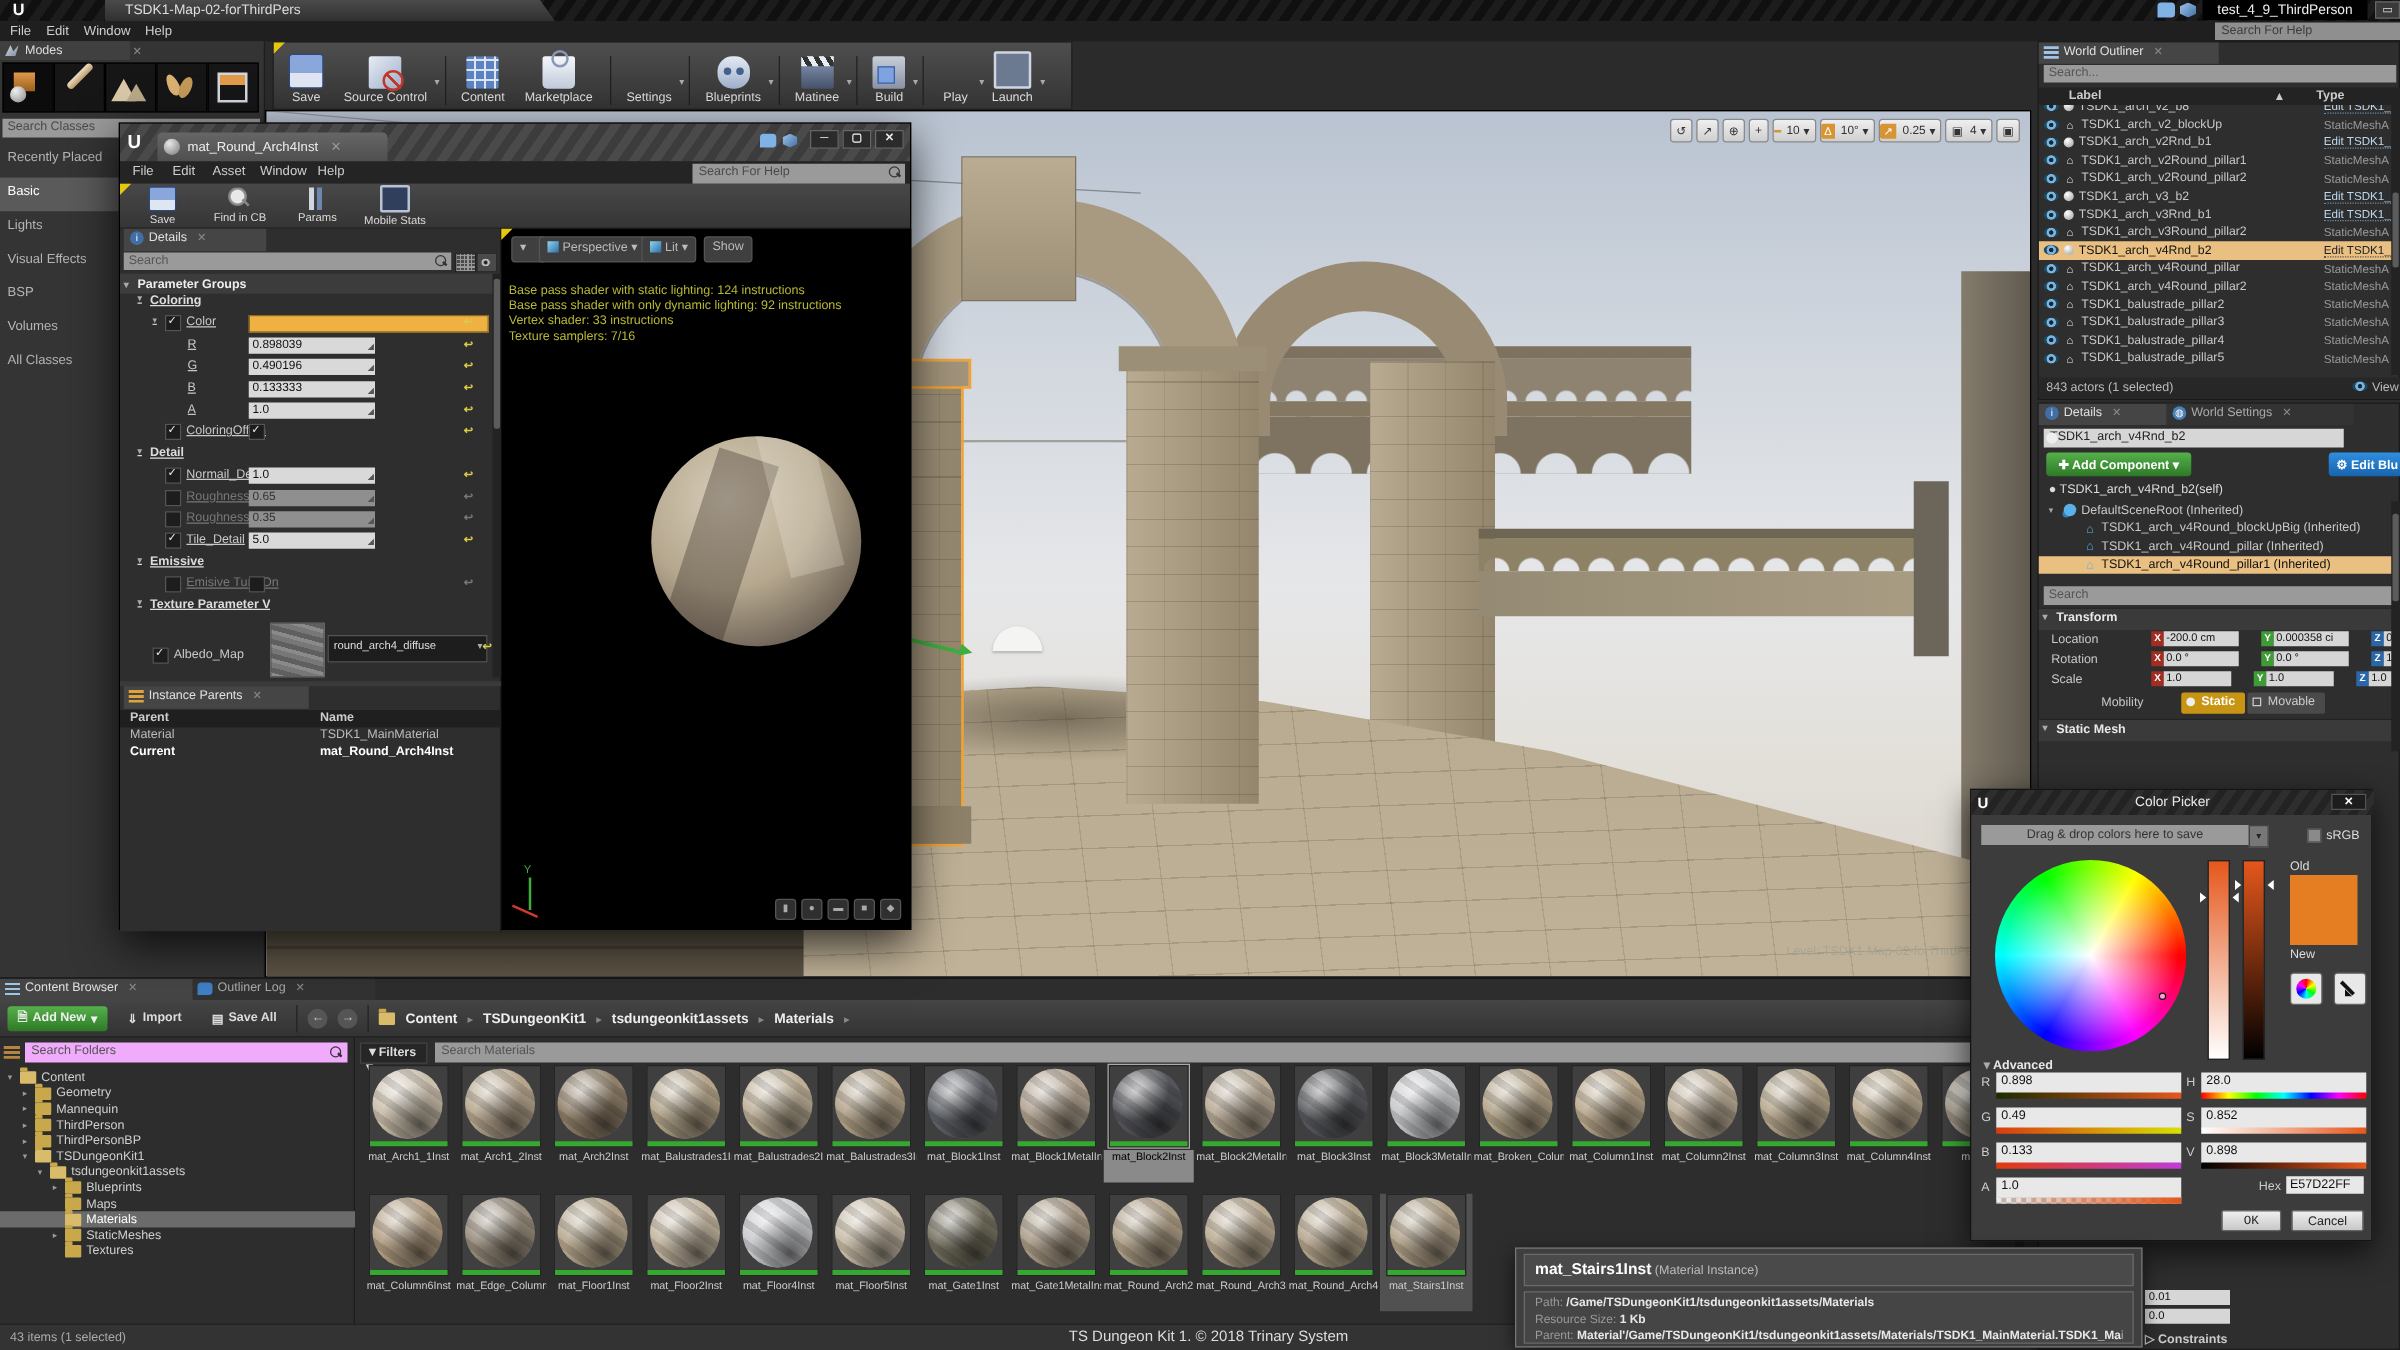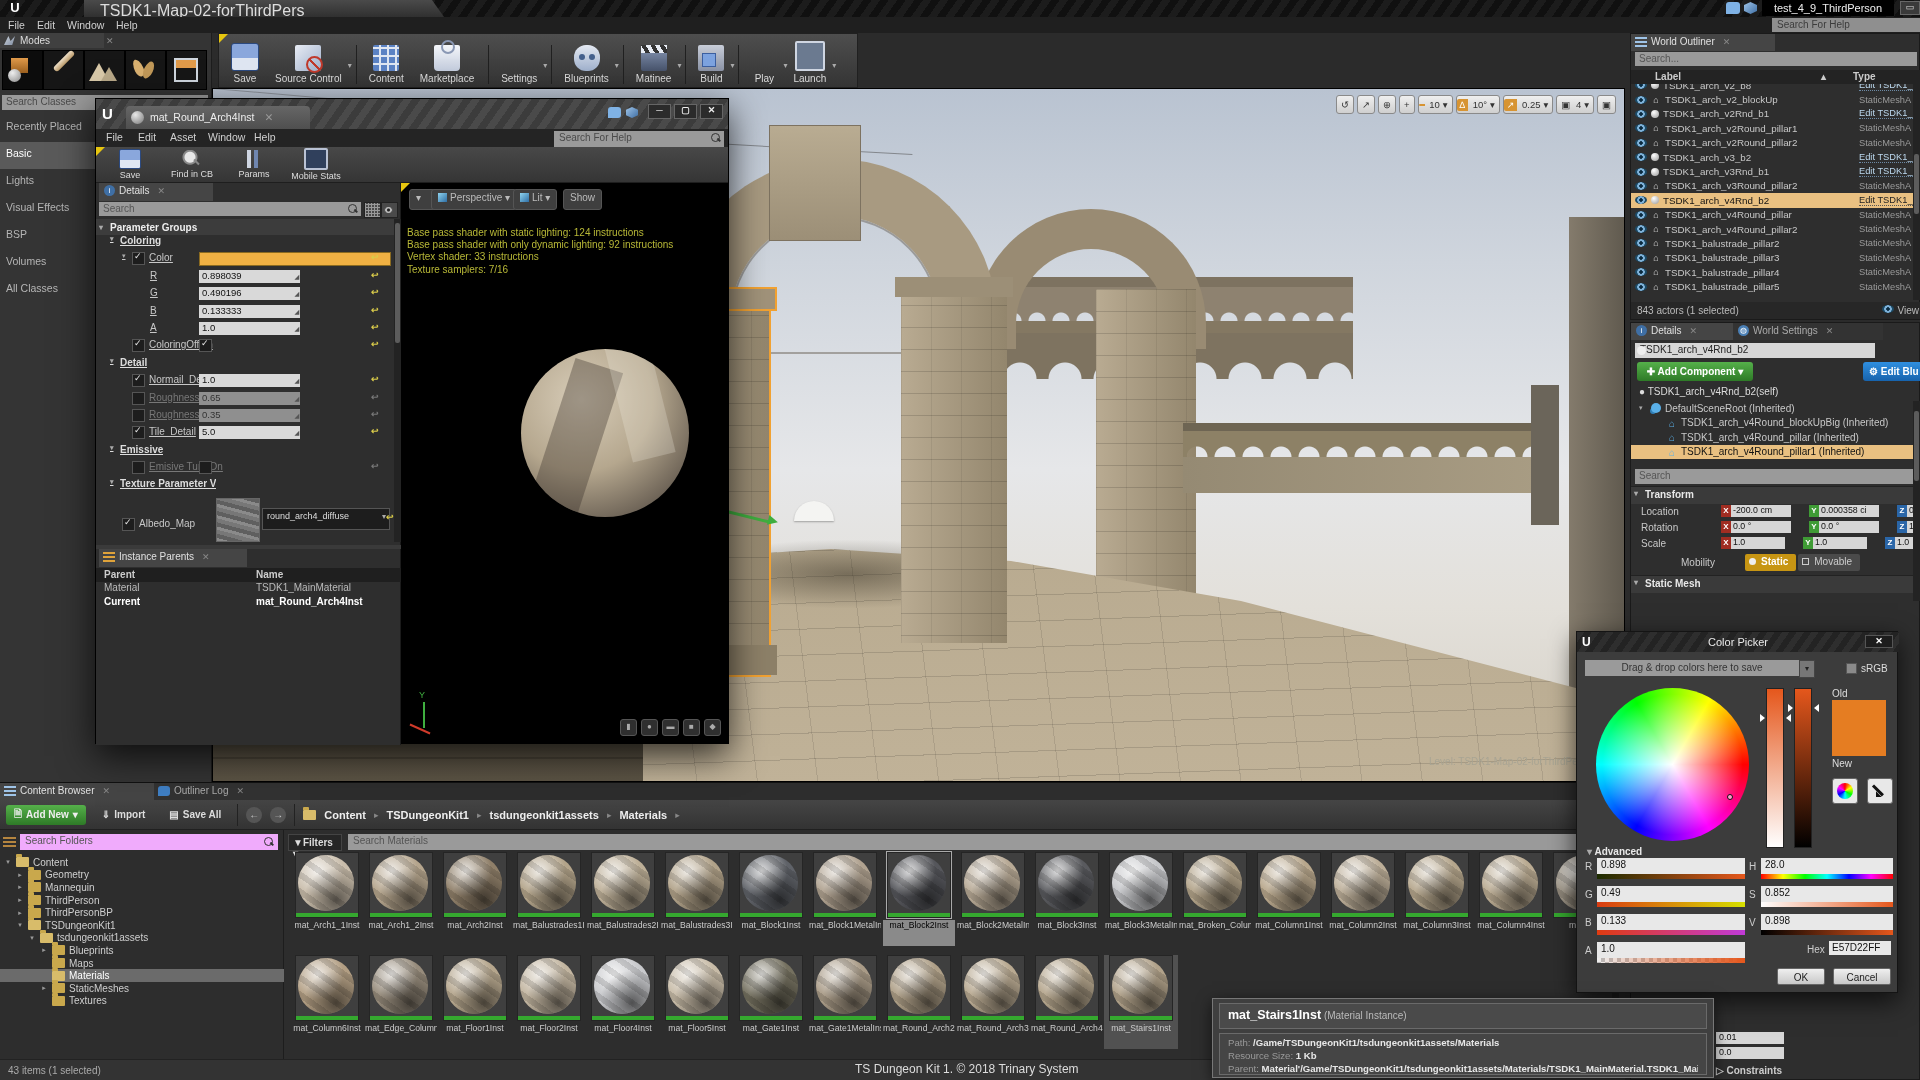--- a/index.html
+++ b/index.html
@@ -4,21 +4,21 @@
 <style>
   html,body{margin:0;padding:0;background:#111;}
   #screen{position:relative;width:1920px;height:1080px;background:#2b2b2b;overflow:hidden;
     font-family:"Liberation Sans",sans-serif;color:#cfcfcf;font-size:10px;}
   .abs{position:absolute;box-sizing:border-box;}
   
   #titlebar{left:0;top:0;width:1920px;height:17px;
     background:repeating-linear-gradient(125deg,#1c1c1c 0 7px,#101010 7px 14px);}
   #ue-logo{left:2px;top:0;width:26px;height:17px;color:#fff;font-weight:bold;font-size:13px;text-align:center;}
   #doc-tab{left:84px;top:0;width:360px;height:17px;background:linear-gradient(#4a4a4a,#303030);
-    clip-path:polygon(0 0,calc(100% - 12px) 0,100% 100%,0 100%);color:#ddd;font-size:16px;
+    clip-path:polygon(0 0,calc(100% - 12px) 0,100% 100%,0 100%);color:#ddd;font-size:11px;
     padding:2px 0 0 16px;}
   .tb-ico{left:1726px;top:2px;width:14px;height:12px;background:#7fb2e5;border-radius:3px 3px 3px 0;}
   .tb-ico2{left:1744px;top:2px;width:13px;height:12px;background:linear-gradient(135deg,#9fc4e8,#3f6fa5);clip-path:polygon(50% 0,100% 25%,100% 75%,50% 100%,0 75%,0 25%);}
   #proj-name{left:1762px;top:0;width:132px;height:16px;background:#000;color:#eee;font-size:11px;text-align:center;padding-top:2px;}
   #win-min{left:1900px;top:1px;width:20px;height:14px;background:#3a3a3a;border:1px solid #666;color:#ddd;text-align:center;font-size:9px;}
   #menubar{left:0;top:17px;width:1920px;height:16px;background:#1f1f1f;}
   .menu-it{position:absolute;top:2px;color:#cfcfcf;font-size:10.5px;}
   #main-help{left:1772px;top:1px;width:148px;height:14px;background:#8f8f8f;color:#3c3c3c;padding:1px 5px;font-size:10px;}
   
   #modes{left:0;top:33px;width:212px;height:749px;background:#343434;border-right:1px solid #1d1d1d;}
@@ -193,21 +193,21 @@
   .g-r{background:linear-gradient(90deg,#1c2b00,#e5571c);}
   .g-g{background:linear-gradient(90deg,#d93b12,#d6e000);}
   .g-b{background:linear-gradient(90deg,#e03b10,#c13bd8);}
   .g-a{background:linear-gradient(90deg,rgba(229,87,28,0),#e5571c),repeating-conic-gradient(#bbb 0 25%,#eee 0 50%);background-size:100% 100%,8px 8px;}
   .g-h{background:linear-gradient(90deg,#f00,#ff0,#0f0,#0ff,#00f,#f0f,#f00);}
   .g-s{background:linear-gradient(90deg,#fff,#e5571c);}
   .g-v{background:linear-gradient(90deg,#000,#e5571c);}
   #pk-hexl{left:230px;top:312px;color:#ccc;}
   #pk-hex{left:252px;top:309px;width:62px;height:14px;background:#e8e8e8;color:#111;padding:1px 3px;}
   .pk-btn{top:336px;height:17px;background:linear-gradient(#efefef,#c8c8c8);border:1px solid #666;border-radius:2px;color:#222;text-align:center;padding-top:3px;font-size:10px;}
-  #pk-ok{left:200px;width:48px;}
+  #pk-ok{left:200px;width:48px;font-family:Liberation Mono, monospace;}
   #pk-cancel{left:256px;width:58px;}
   
   #cb{left:0;top:782px;width:1625px;height:298px;background:#2d2d2d;border-top:1px solid #111;}
   #cb-tab1{left:0;top:0;width:150px;}
   #cb-tab2{left:154px;top:0;width:120px;background:#323232;color:#aaa;}
   .ic-chat{background:#3f7fc4;border-radius:3px 3px 3px 0;}
   #cb-toolbar{left:0;top:17px;width:1625px;height:30px;background:linear-gradient(#454545,#333);border-bottom:1px solid #202020;display:flex;align-items:center;gap:8px;padding:0 6px;}
   .cb-btn{height:20px;display:flex;align-items:center;gap:4px;color:#eee;font-weight:bold;padding:0 8px;border-radius:3px;}
   #cb-addnew{background:linear-gradient(#55b04a,#2e7a27);}
   .cb-plain{color:#ddd;font-weight:bold;}

